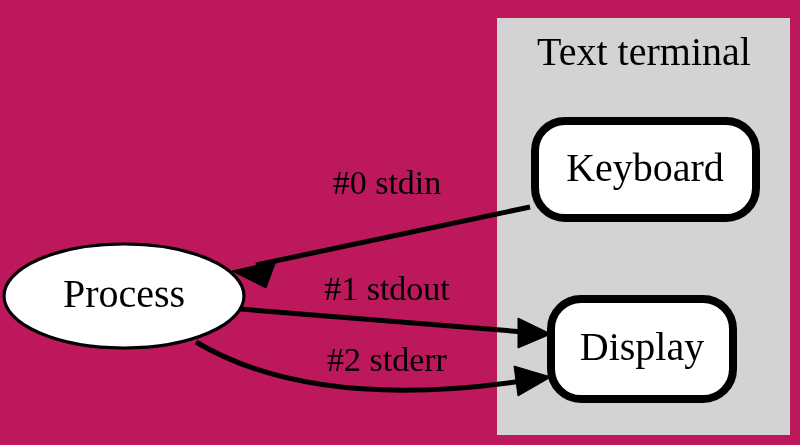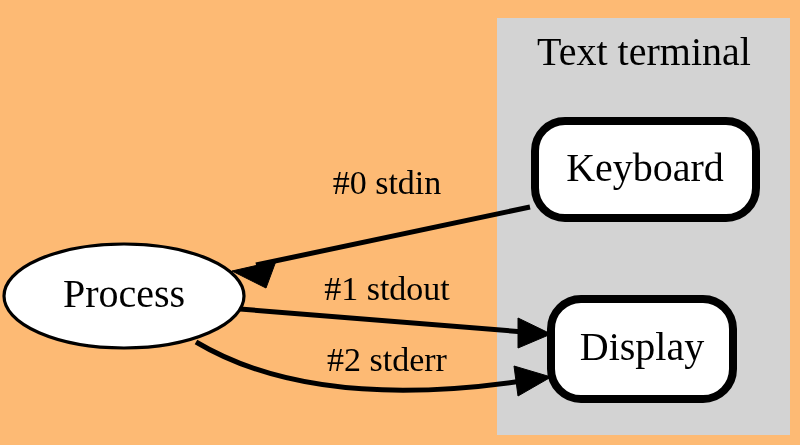--- a/index.html
+++ b/index.html
@@ -8,21 +8,21 @@
     padding: 0;
     background: #ffffff;
   }
   body {
     font-family: "Liberation Serif", "DejaVu Serif", serif;
   }
   #diagram-root {
     position: relative;
     width: 800px;
     height: 445px;
-    background: #fdba74;
+    background: #be185d;
     overflow: hidden;
   }
   #diagram-svg {
     position: absolute;
     left: 0;
     top: 0;
     width: 800px;
     height: 445px;
     display: block;
   }

